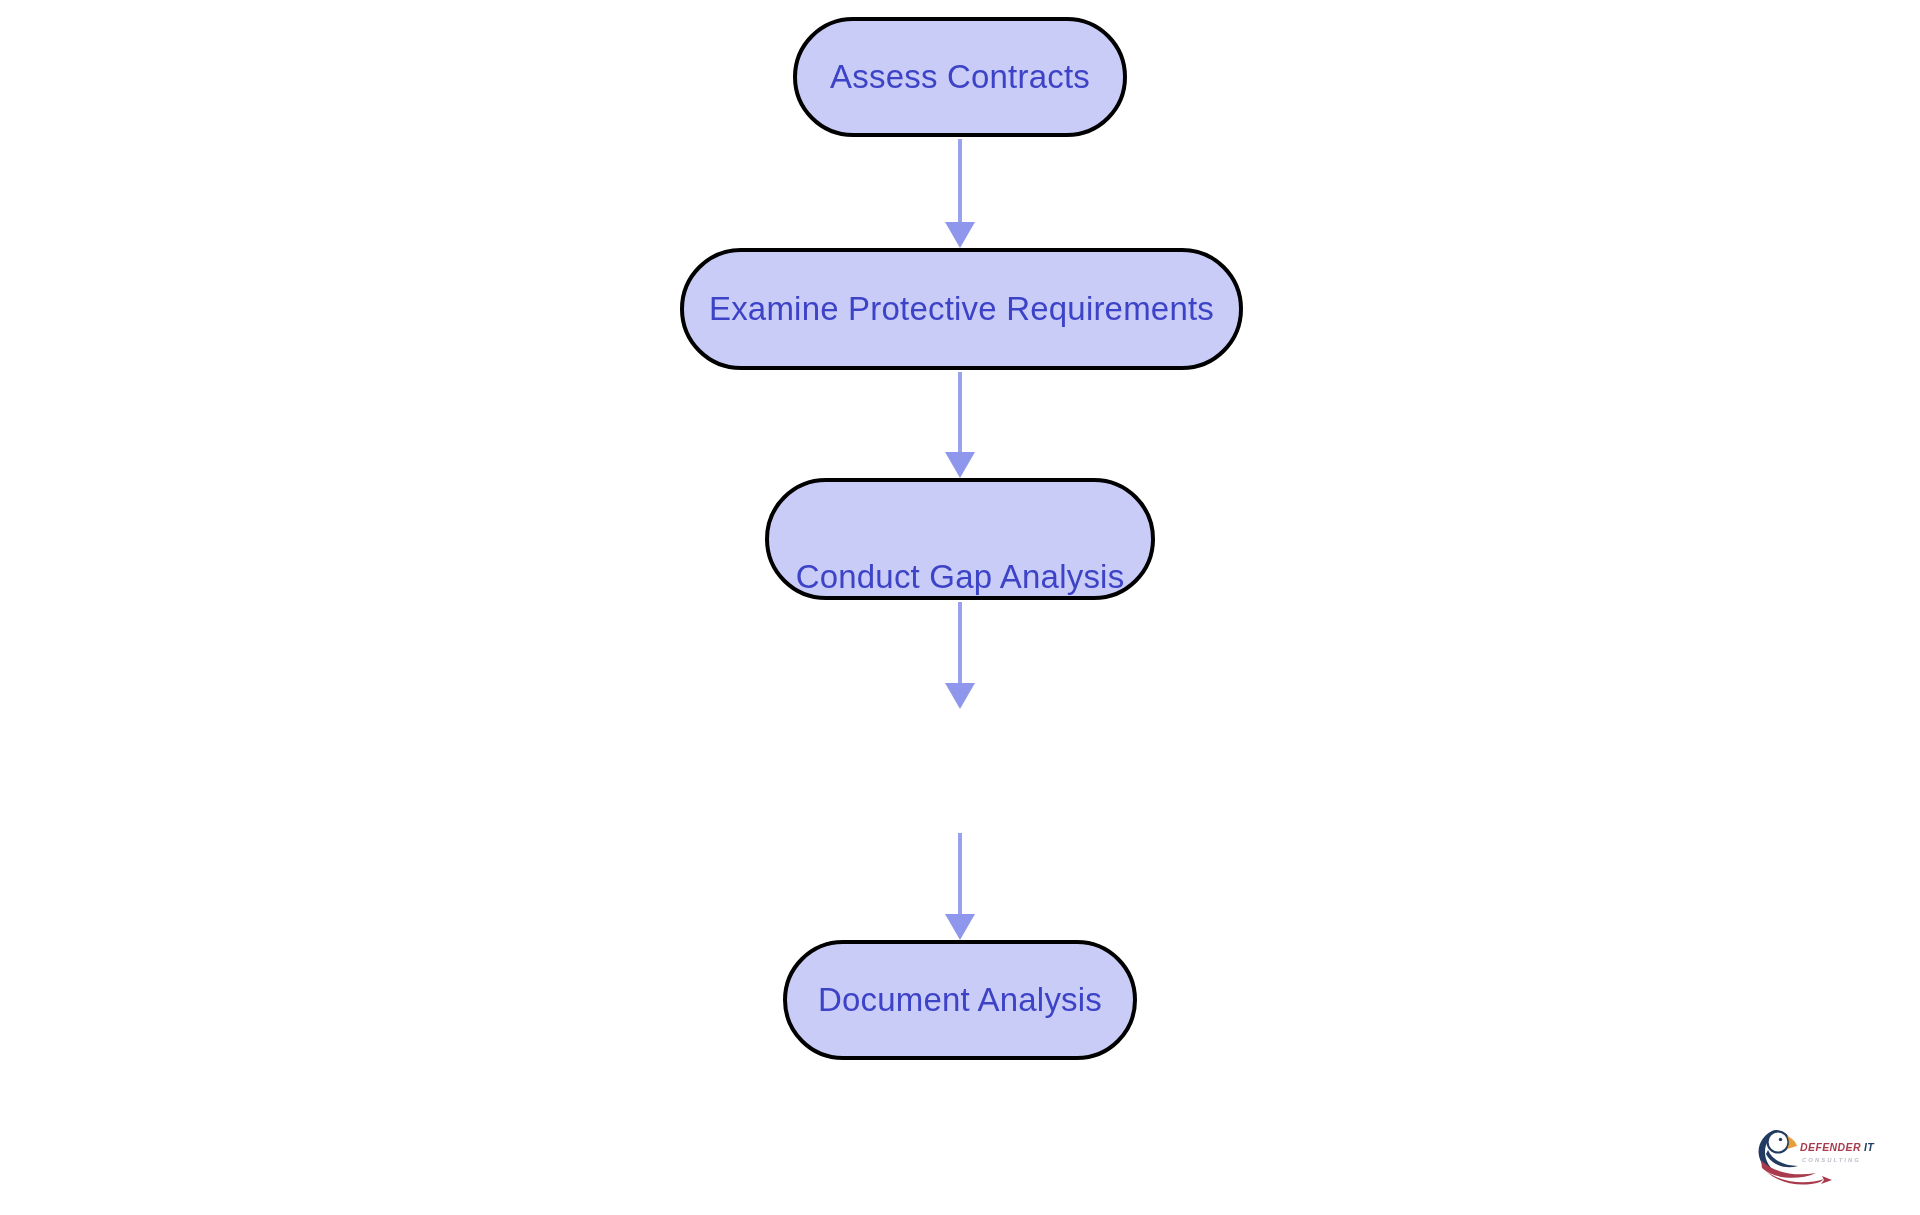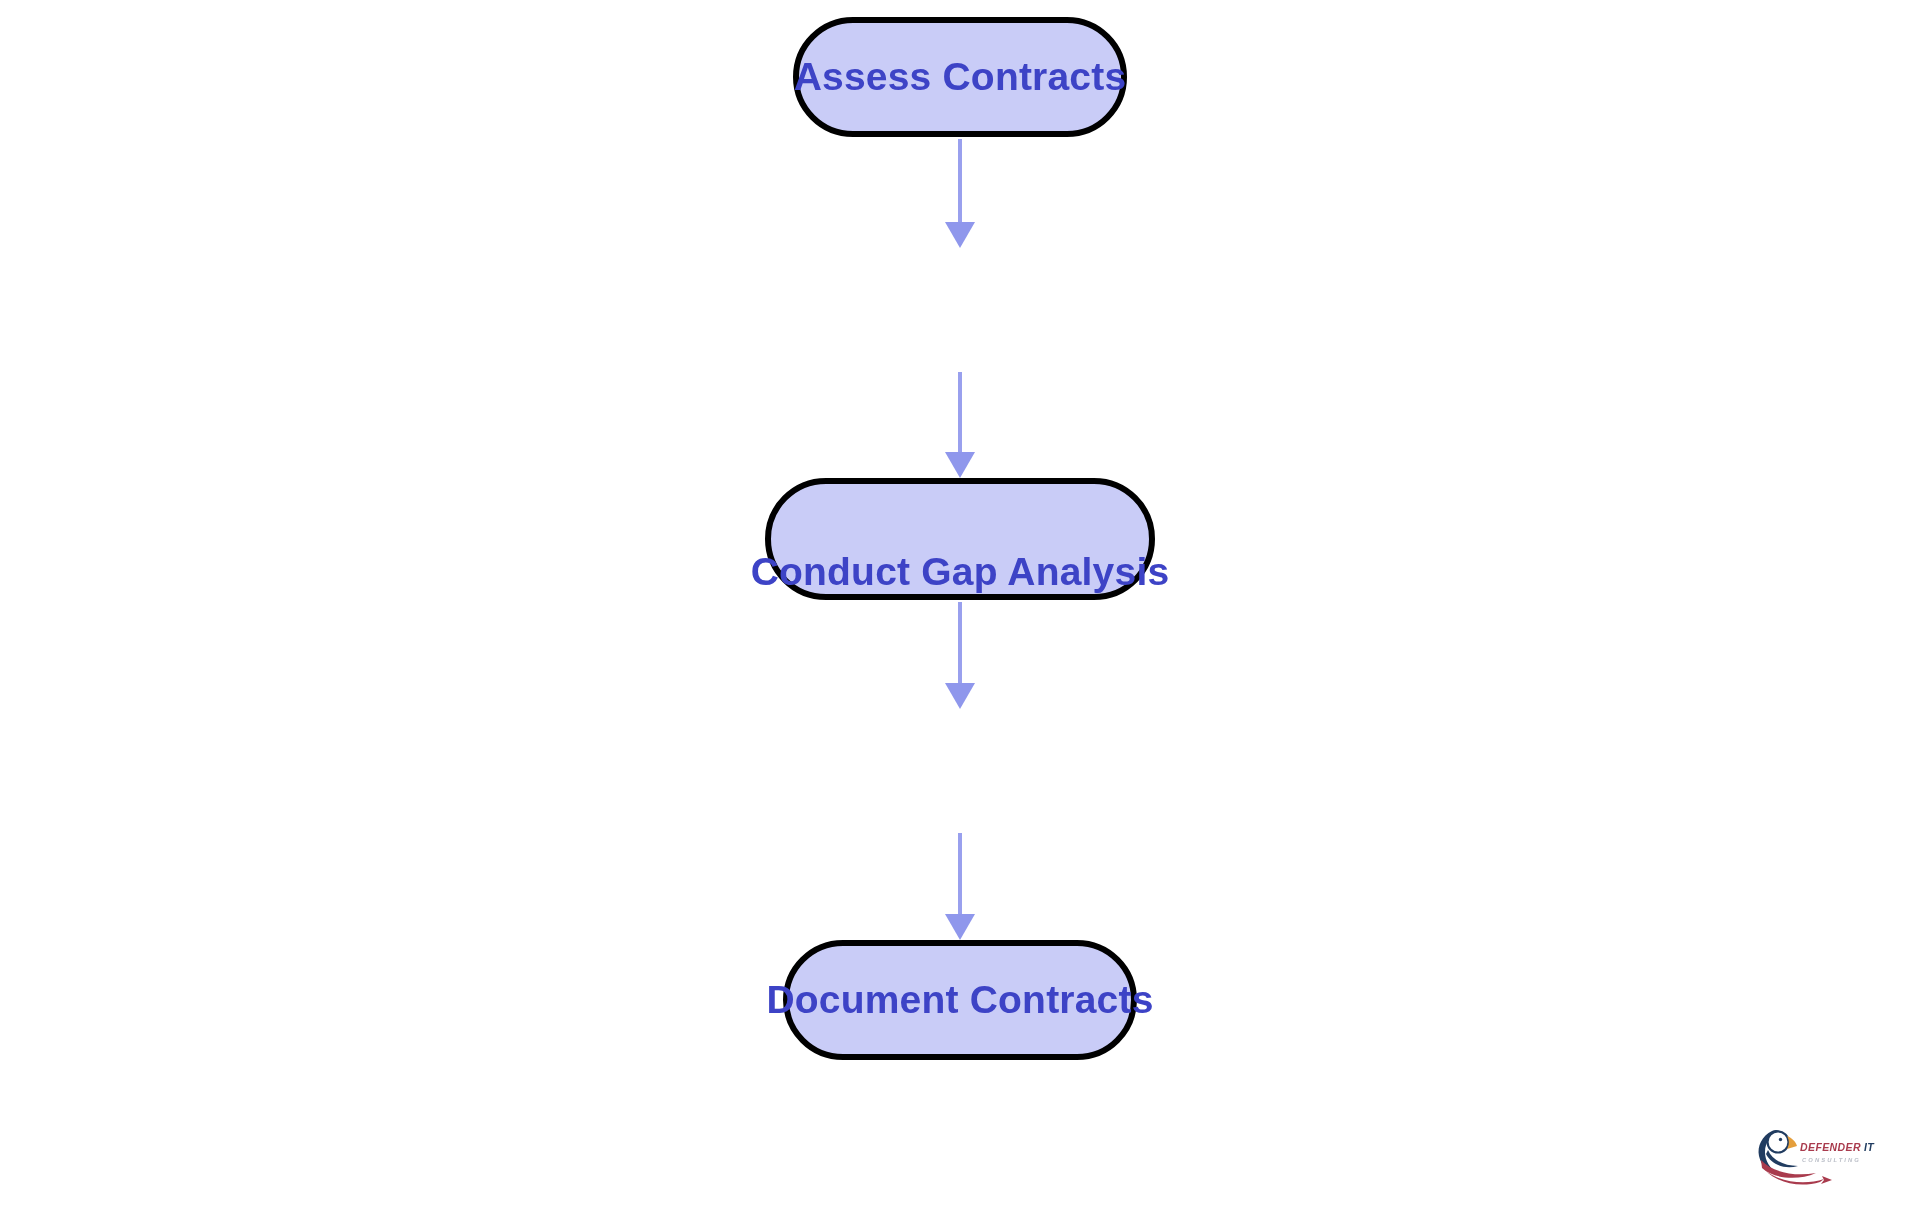--- a/index.html
+++ b/index.html
@@ -14,25 +14,25 @@
     height: 1215px;
     background: #ffffff;
     overflow: hidden;
   }
   .node {
     position: absolute;
     display: flex;
     align-items: center;
     justify-content: center;
     background: #c9ccf7;
-    border: 6px solid #000000;
+    border: 4px solid #000000;
     border-radius: 62px;
     color: #3d43c6;
-    font-size: 39px;
-    font-weight: 700;
+    font-size: 33px;
+    font-weight: 400;
     letter-spacing: 0.2px;
     text-align: center;
     box-sizing: border-box;
     white-space: nowrap;
   }
   .node-1 { left: 793px; top: 17px;  width: 334px; height: 120px; }
   .node-2 { left: 680px; top: 248px; width: 563px; height: 122px; }
   .node-3 { left: 765px; top: 478px; width: 390px; height: 122px; align-items: flex-end; }
   .node-4 { left: 778px; top: 709px; width: 364px; height: 122px; }
   .node-5 { left: 783px; top: 940px; width: 354px; height: 120px; }
@@ -83,20 +83,23 @@
 
   <div class="node node-1">
     <span>Assess Contracts</span>
   </div>
 
   <div class="arrow arrow-1">
     <div class="shaft"></div>
     <div class="head"></div>
   </div>
 
+  <div class="node node-2">
+    <span>Examine Protective Requirements</span>
+  </div>
 
   <div class="arrow arrow-2">
     <div class="shaft"></div>
     <div class="head"></div>
   </div>
 
   <div class="node node-3">
     <span>Conduct Gap Analysis</span>
   </div>
 
@@ -105,21 +108,21 @@
     <div class="head"></div>
   </div>
 
 
   <div class="arrow arrow-4">
     <div class="shaft"></div>
     <div class="head"></div>
   </div>
 
   <div class="node node-5">
-    <span>Document Contracts</span>
+    <span>Document Analysis</span>
   </div>
 
   <div class="logo">
     <svg width="140" height="66" viewBox="0 0 140 66">
 
       <path d="M 18,7 C 8,12 3,22 5,32 C 7,42 15,49 25,50 C 16,45 11,37 11,28 C 11,18 17,10 26,7 C 23,5.5 20,6 18,7 Z" fill="#213c60"></path>
 
       <circle cx="24" cy="18" r="10.5" fill="#ffffff" stroke="#213c60" stroke-width="2.2"></circle>
 
       <circle cx="26.5" cy="15.5" r="1.7" fill="#213c60"></circle>

